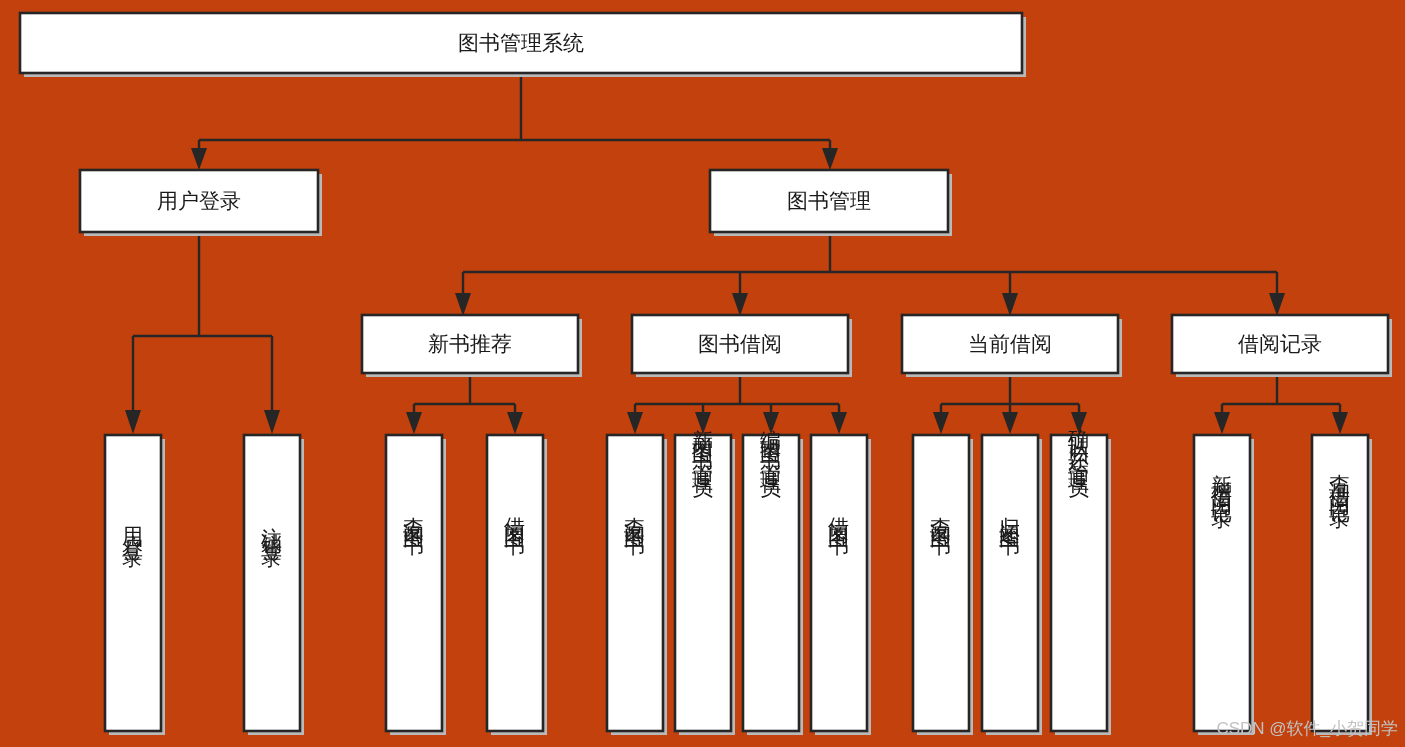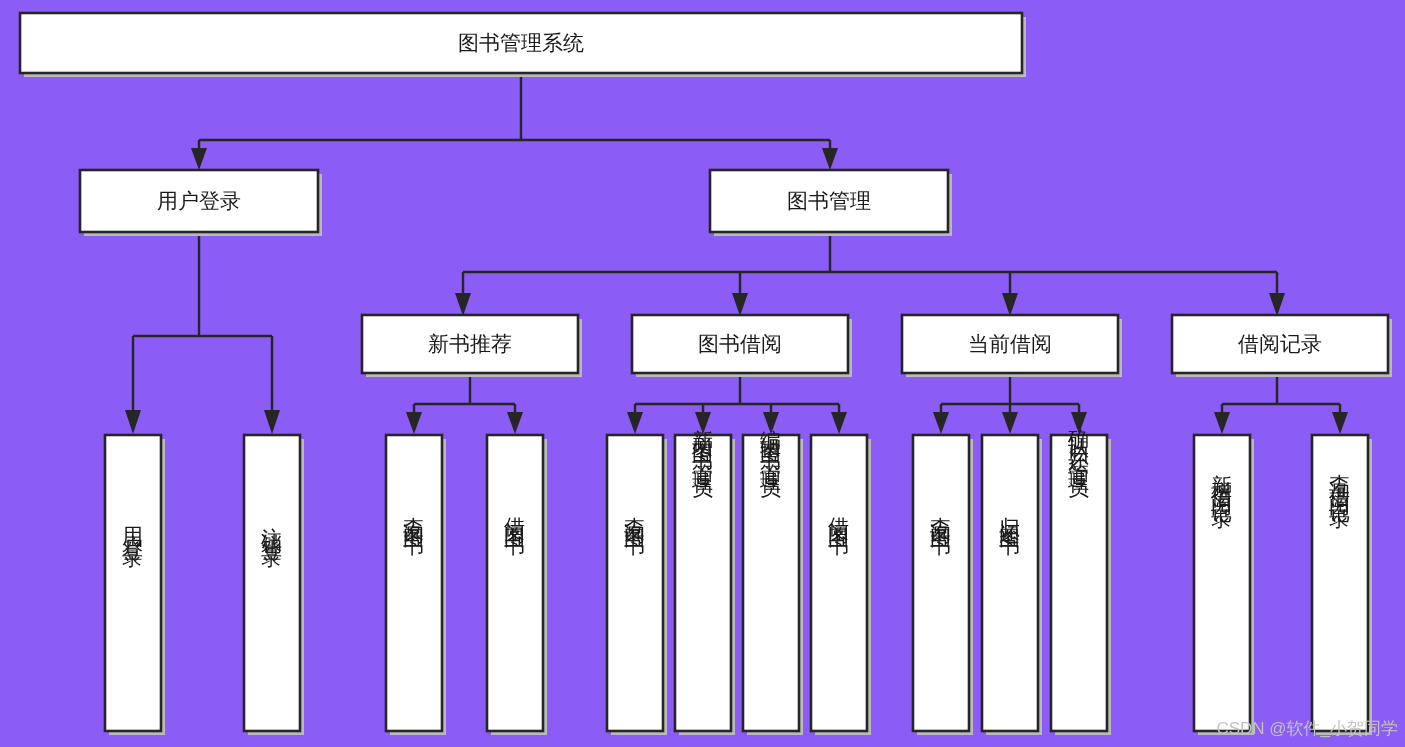--- a/index.html
+++ b/index.html
@@ -7,21 +7,21 @@
     padding: 0;
     background: #ffffff;
   }
   body {
     font-family: "Liberation Sans", "DejaVu Sans", sans-serif;
   }
   #diagram-root {
     position: relative;
     width: 1405px;
     height: 747px;
-    background: #8b5cf6;
+    background: #c2410c;
     overflow: hidden;
   }
   svg.diagram-canvas {
     position: absolute;
     left: 0;
     top: 0;
     width: 1405px;
     height: 747px;
   }
   .node-box {

